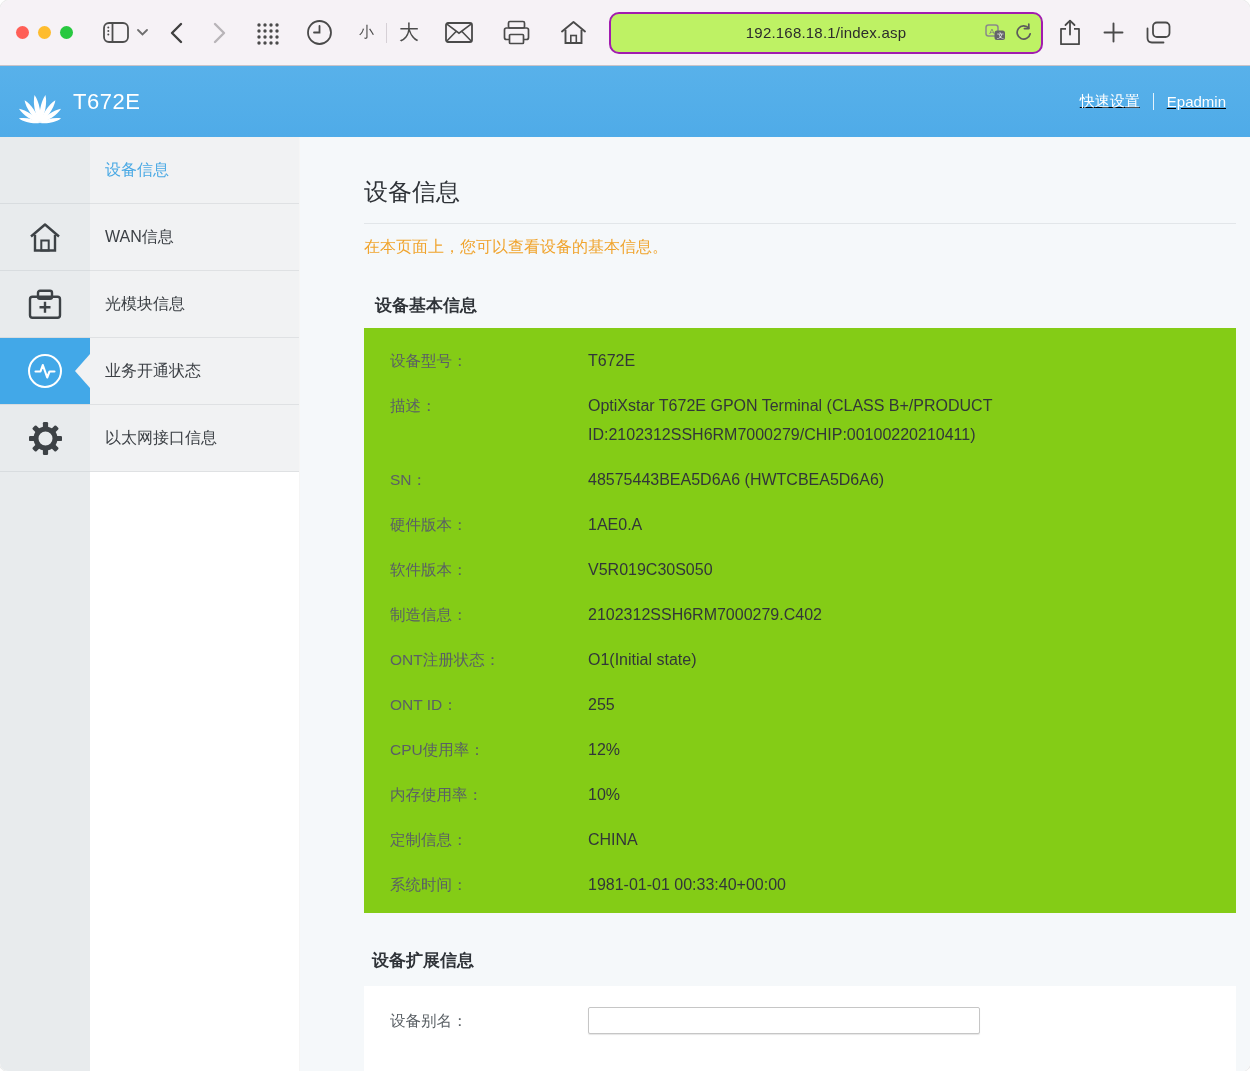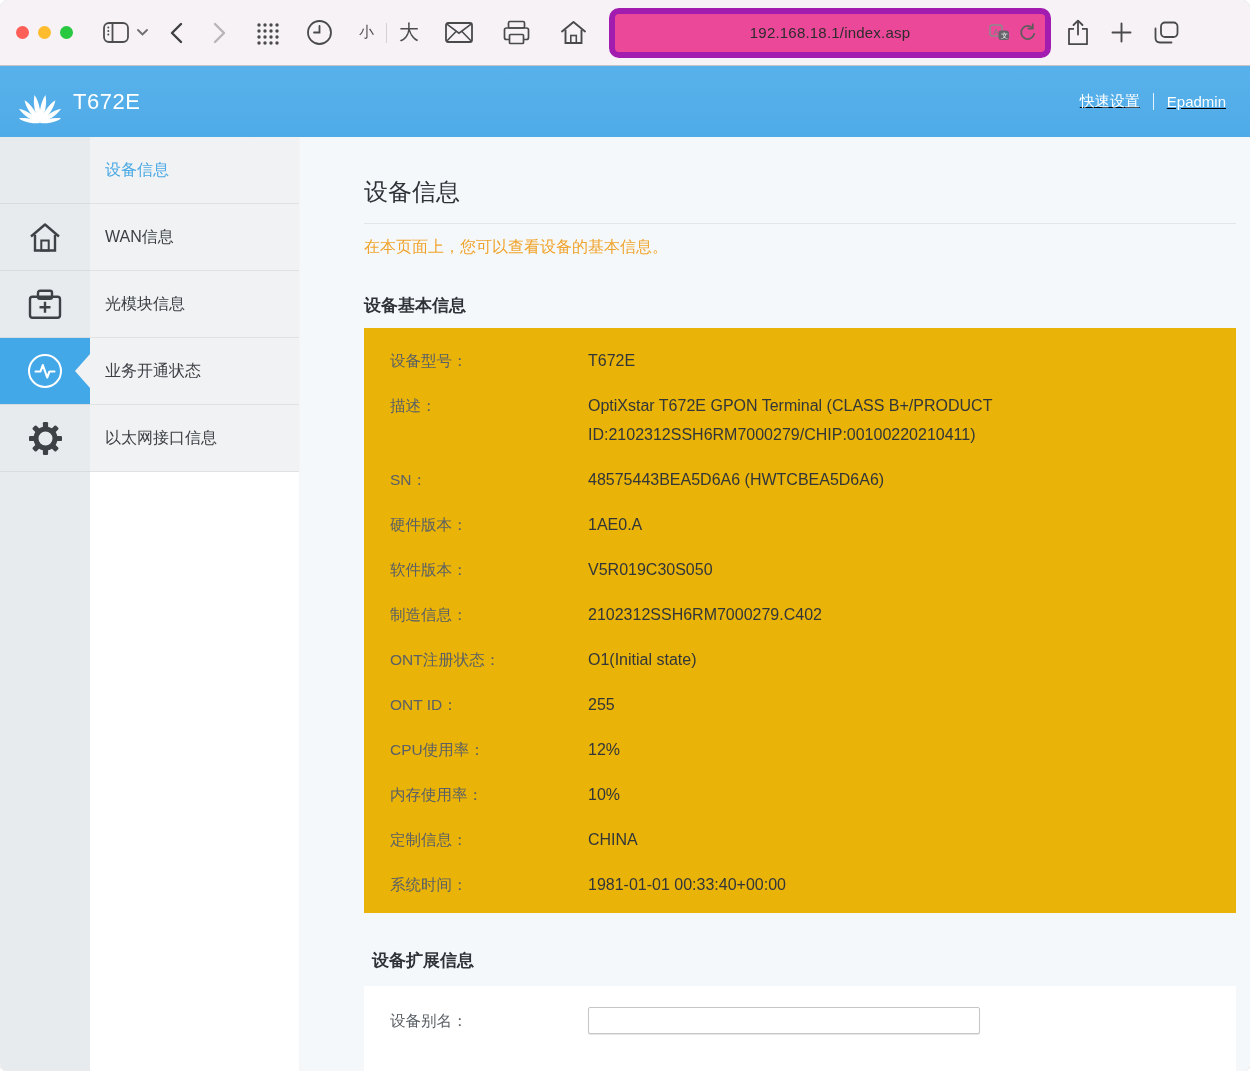--- a/index.html
+++ b/index.html
@@ -13,21 +13,21 @@
   .tl.close{background:#ff5f57;}
   .tl.min{background:#febc2e;}
   .tl.max{background:#28c840;}
   .tbtn{background:none;border:none;padding:0;display:flex;align-items:center;justify-content:center;cursor:pointer;}
   .chev-sm{margin:0 22px 0 8px;}
   .mr26{margin-right:26px;} .mr30{margin-right:30px;} .mr22{margin-right:22px;}
   .txtsize{display:flex;align-items:center;margin-right:26px;}
   .txtsize .sm{font-size:15px;color:#4c4c4c;}
   .txtsize .lg{font-size:20px;color:#4c4c4c;}
   .vdiv{width:1px;height:20px;background:#d6d0d6;margin:0 12px;}
-  .urlbar{flex:0 0 430px;height:38px;background:#ec4899;border:6px solid #a21caf;border-radius:10px;margin:0 16px 0 22px;position:relative;display:flex;align-items:center;justify-content:center;cursor:text;}
+  .urlbar{flex:0 0 430px;height:38px;background:#bef264;border:2px solid #a21caf;border-radius:10px;margin:0 16px 0 22px;position:relative;display:flex;align-items:center;justify-content:center;cursor:text;}
   .urltext{font-size:15px;color:#2c2c2c;letter-spacing:0.2px;}
   .url-icons{position:absolute;right:9px;top:0;height:100%;display:flex;align-items:center;gap:9px;}
 
   
   .site-header{height:71px;background:linear-gradient(#58b1ea,#4fabe8);display:flex;align-items:center;padding:0 24px 0 13px;box-sizing:border-box;}
   .brand{color:#fff;font-size:22px;letter-spacing:0.5px;margin-left:6px;}
   .hdr-right{margin-left:auto;display:flex;align-items:center;text-decoration:underline;}
   .hdr-link{color:#fff;font-size:15px;cursor:pointer;}
   .hdr-sep{width:1px;height:17px;background:rgba(255,255,255,0.85);margin:0 13px;}
 
@@ -42,21 +42,21 @@
   .menu{width:210px;display:flex;flex-direction:column;flex-shrink:0;border-right:1px solid rgba(0,0,0,0.04);box-sizing:border-box;}
   .menu-item{height:67px;background:#f1f2f3;border-bottom:1px solid #dfe1e3;display:flex;align-items:center;padding-left:15px;font-size:16px;color:#3c4045;cursor:pointer;box-sizing:border-box;}
   .menu-item.active{color:#4aa9e4;}
   .menu-fill{flex:1;background:#ffffff;}
 
   .content{flex:1;background:#f5f8fa;padding:40px 14px 0 64px;box-sizing:border-box;overflow:hidden;}
   .page-title{font-size:24px;font-weight:500;color:#2f3338;line-height:30px;}
   .title-rule{border:none;border-top:1px solid #e2e6e9;margin:16px 0 0;}
   .note{margin-top:12px;font-size:16px;color:#f0a42e;line-height:22px;}
   .section-heading{margin-top:36px;font-size:17px;font-weight:700;color:#2f3338;line-height:24px;}
-  .panel{background:#eab308;margin-top:10px;padding:10px 26px 6px;box-sizing:border-box;}
+  .panel{background:#84cc16;margin-top:10px;padding:10px 26px 6px;box-sizing:border-box;}
   .info-row{display:flex;padding:8px 0;}
   .row-label{width:198px;flex-shrink:0;font-size:15.5px;color:#5a6065;line-height:29px;}
   .row-value{font-size:16px;color:#323639;line-height:29px;max-width:500px;}
   .panel2{background:#fff;margin-top:13px;padding:12px 26px;height:110px;box-sizing:border-box;}
   .alias-row{display:flex;align-items:center;padding:8px 0;}
   .alias-input{width:392px;height:27px;border:1px solid #c6c6c6;border-radius:2px;background:#fff;box-shadow:0 1px 1px rgba(0,0,0,0.10);box-sizing:border-box;font-size:14px;padding:0 6px;color:#333;}
   svg{display:block;}
 </style>
 </head>
 <body>
@@ -314,21 +314,21 @@
           <span>以太网接口信息</span>
         </div>
       <div class="menu-fill"></div>
     </nav>
 
     <main class="content">
       <h1 class="page-title" style="margin:0;">设备信息</h1>
       <hr class="title-rule">
       <div class="note">在本页面上，您可以查看设备的基本信息。</div>
 
-      <h2 class="section-heading" style="margin:36px 0 0;">设备基本信息</h2>
+      <h2 class="section-heading" style="margin:36px 11px 0;">设备基本信息</h2>
       <div class="panel">
         <div class="info-row">
           <div class="row-label">设备型号：</div>
           <div class="row-value">T672E</div>
         </div>
         <div class="info-row">
           <div class="row-label">描述：</div>
           <div class="row-value">OptiXstar T672E GPON Terminal (CLASS B+/PRODUCT ID:2102312SSH6RM7000279/CHIP:00100220210411)</div>
         </div>
         <div class="info-row">

